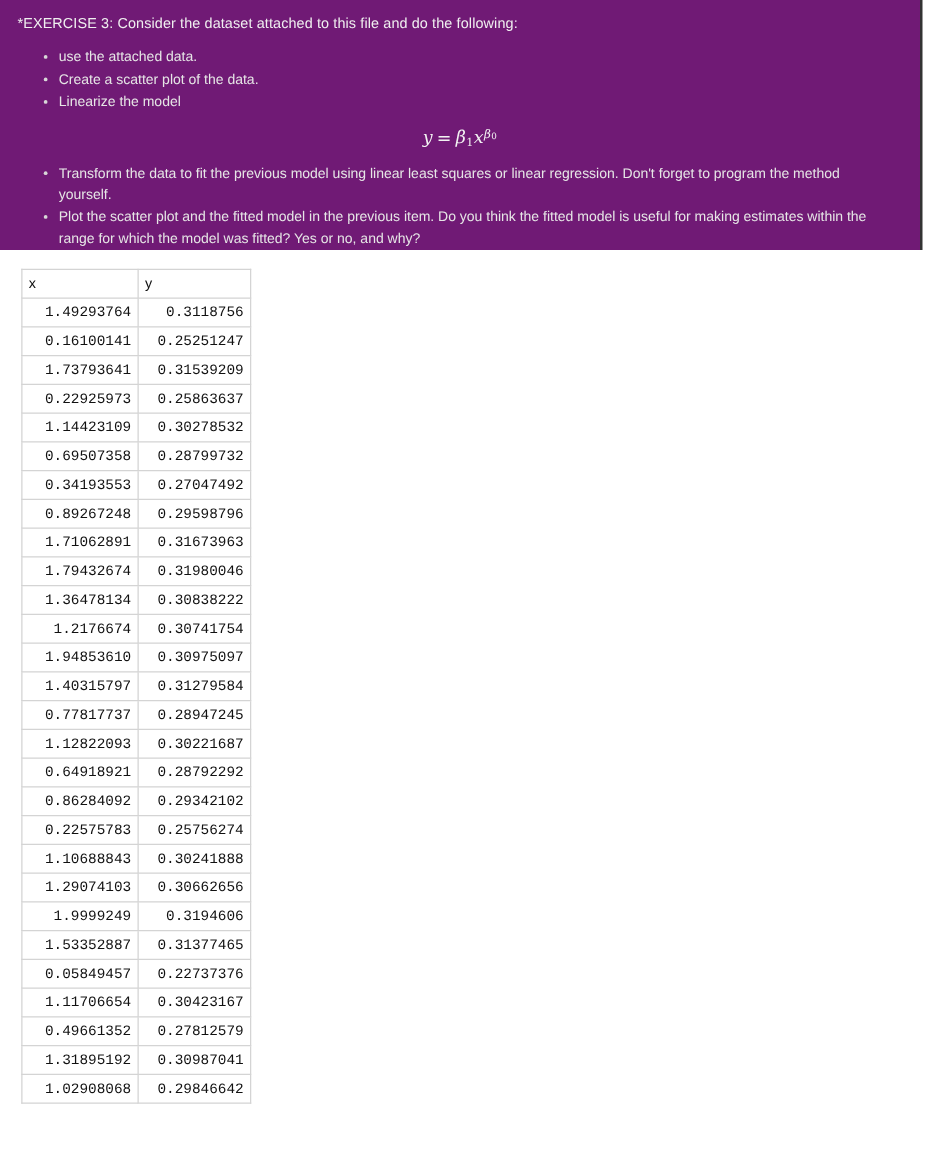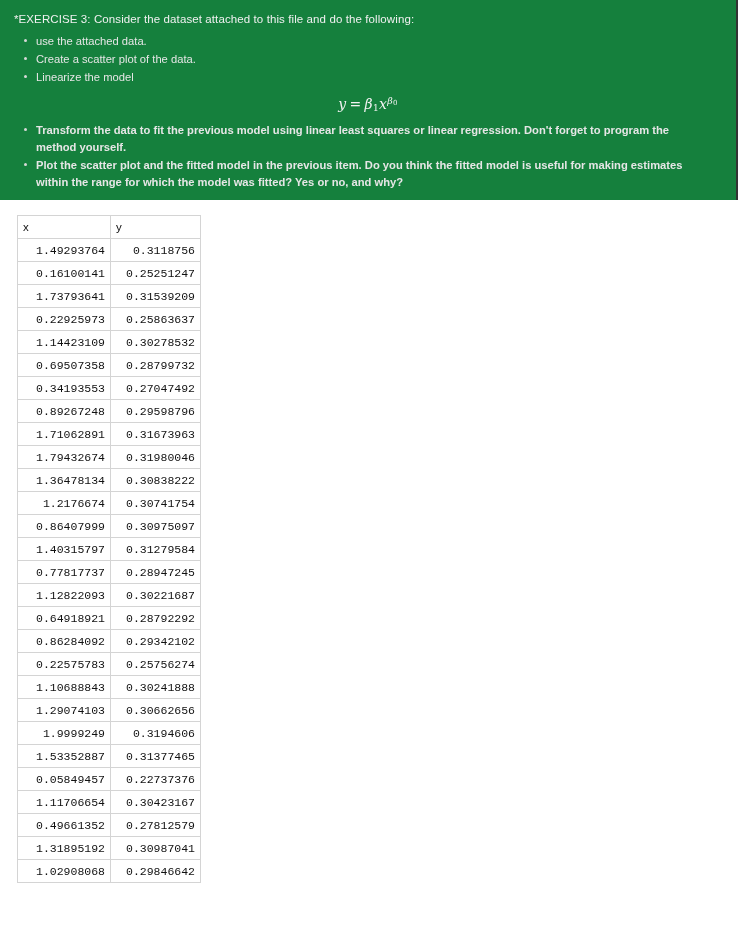--- a/index.html
+++ b/index.html
@@ -16,21 +16,21 @@
     overflow: hidden;
   }
 
   
   #exercise-panel {
     position: absolute;
     left: 0;
     top: 0;
     width: 736px;
     height: 200px;
-    background: #15803d;
+    background: #701a75;
     color: #e8e8e8;
     padding: 12px 14px 0 14px;
   }
   #exercise-panel::after {
     content: "";
     position: absolute;
     right: -2px;
     top: 0;
     width: 2px;
     height: 100%;
@@ -40,21 +40,21 @@
   .exercise-title {
     font-size: 11.5px;
     line-height: 15px;
     color: #f0f0f0;
     margin: 0 0 6px 0;
     letter-spacing: 0.1px;
   }
 
   ul.task-list {
     list-style: none;
-    margin: 0;
+    margin: 11px;
     padding: 0;
   }
   ul.task-list > li {
     position: relative;
     padding-left: 22px;
     font-size: 11.2px;
     line-height: 17px;
     color: #e6e6e6;
     margin-bottom: 1px;
   }
@@ -62,21 +62,20 @@
     position: absolute;
     left: 10px;
     top: 6px;
     width: 3px;
     height: 3px;
     background: #d8d8d8;
     border-radius: 50%;
   }
   ul.task-list > li.wide {
     padding-right: 10px;
-    font-weight: bold;
   }
 
   .formula-row {
     text-align: center;
     margin: 9px 0 9px 0;
   }
   .formula {
     display: inline-block;
     font-family: "DejaVu Serif", serif;
     font-style: italic;
@@ -227,21 +226,21 @@
         </tr>
         <tr>
           <td>1.36478134</td>
           <td>0.30838222</td>
         </tr>
         <tr>
           <td>1.2176674</td>
           <td>0.30741754</td>
         </tr>
         <tr>
-          <td>0.86407999</td>
+          <td>1.94853610</td>
           <td>0.30975097</td>
         </tr>
         <tr>
           <td>1.40315797</td>
           <td>0.31279584</td>
         </tr>
         <tr>
           <td>0.77817737</td>
           <td>0.28947245</td>
         </tr>

